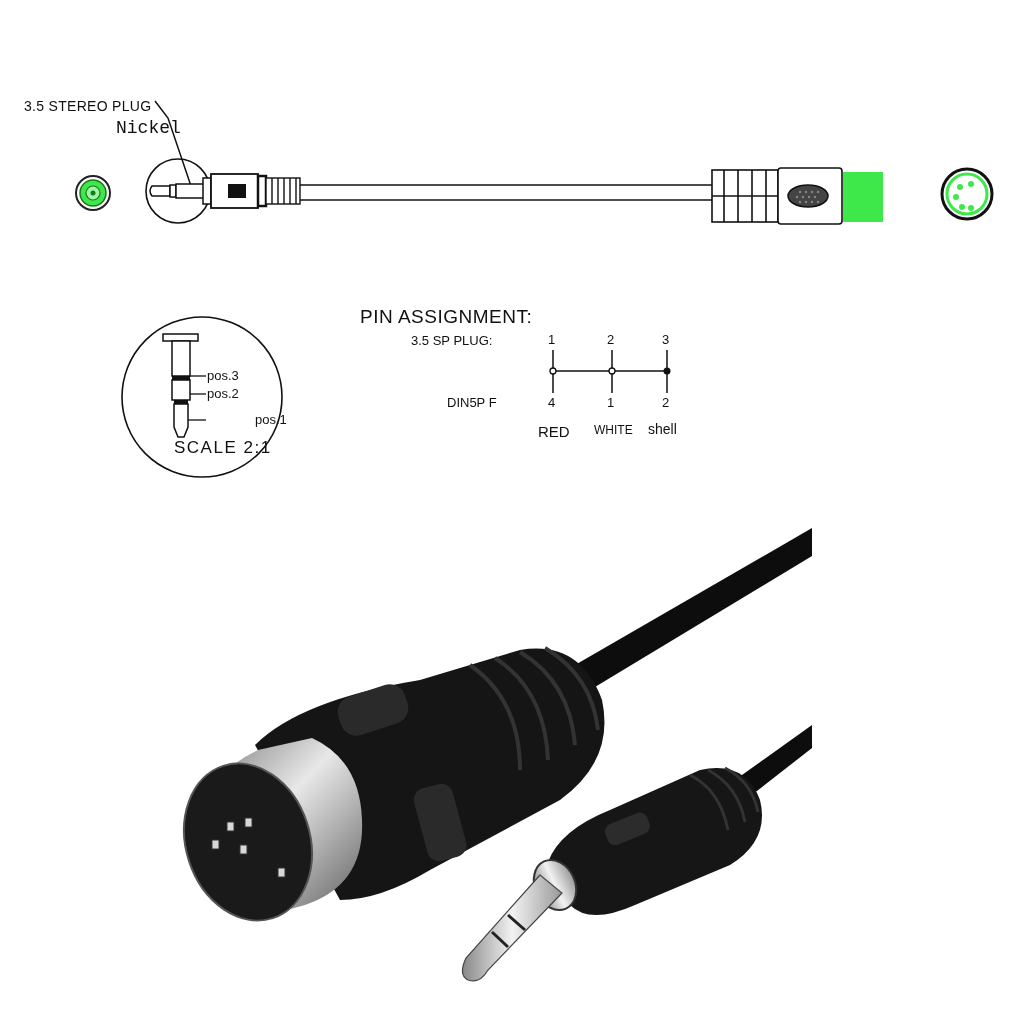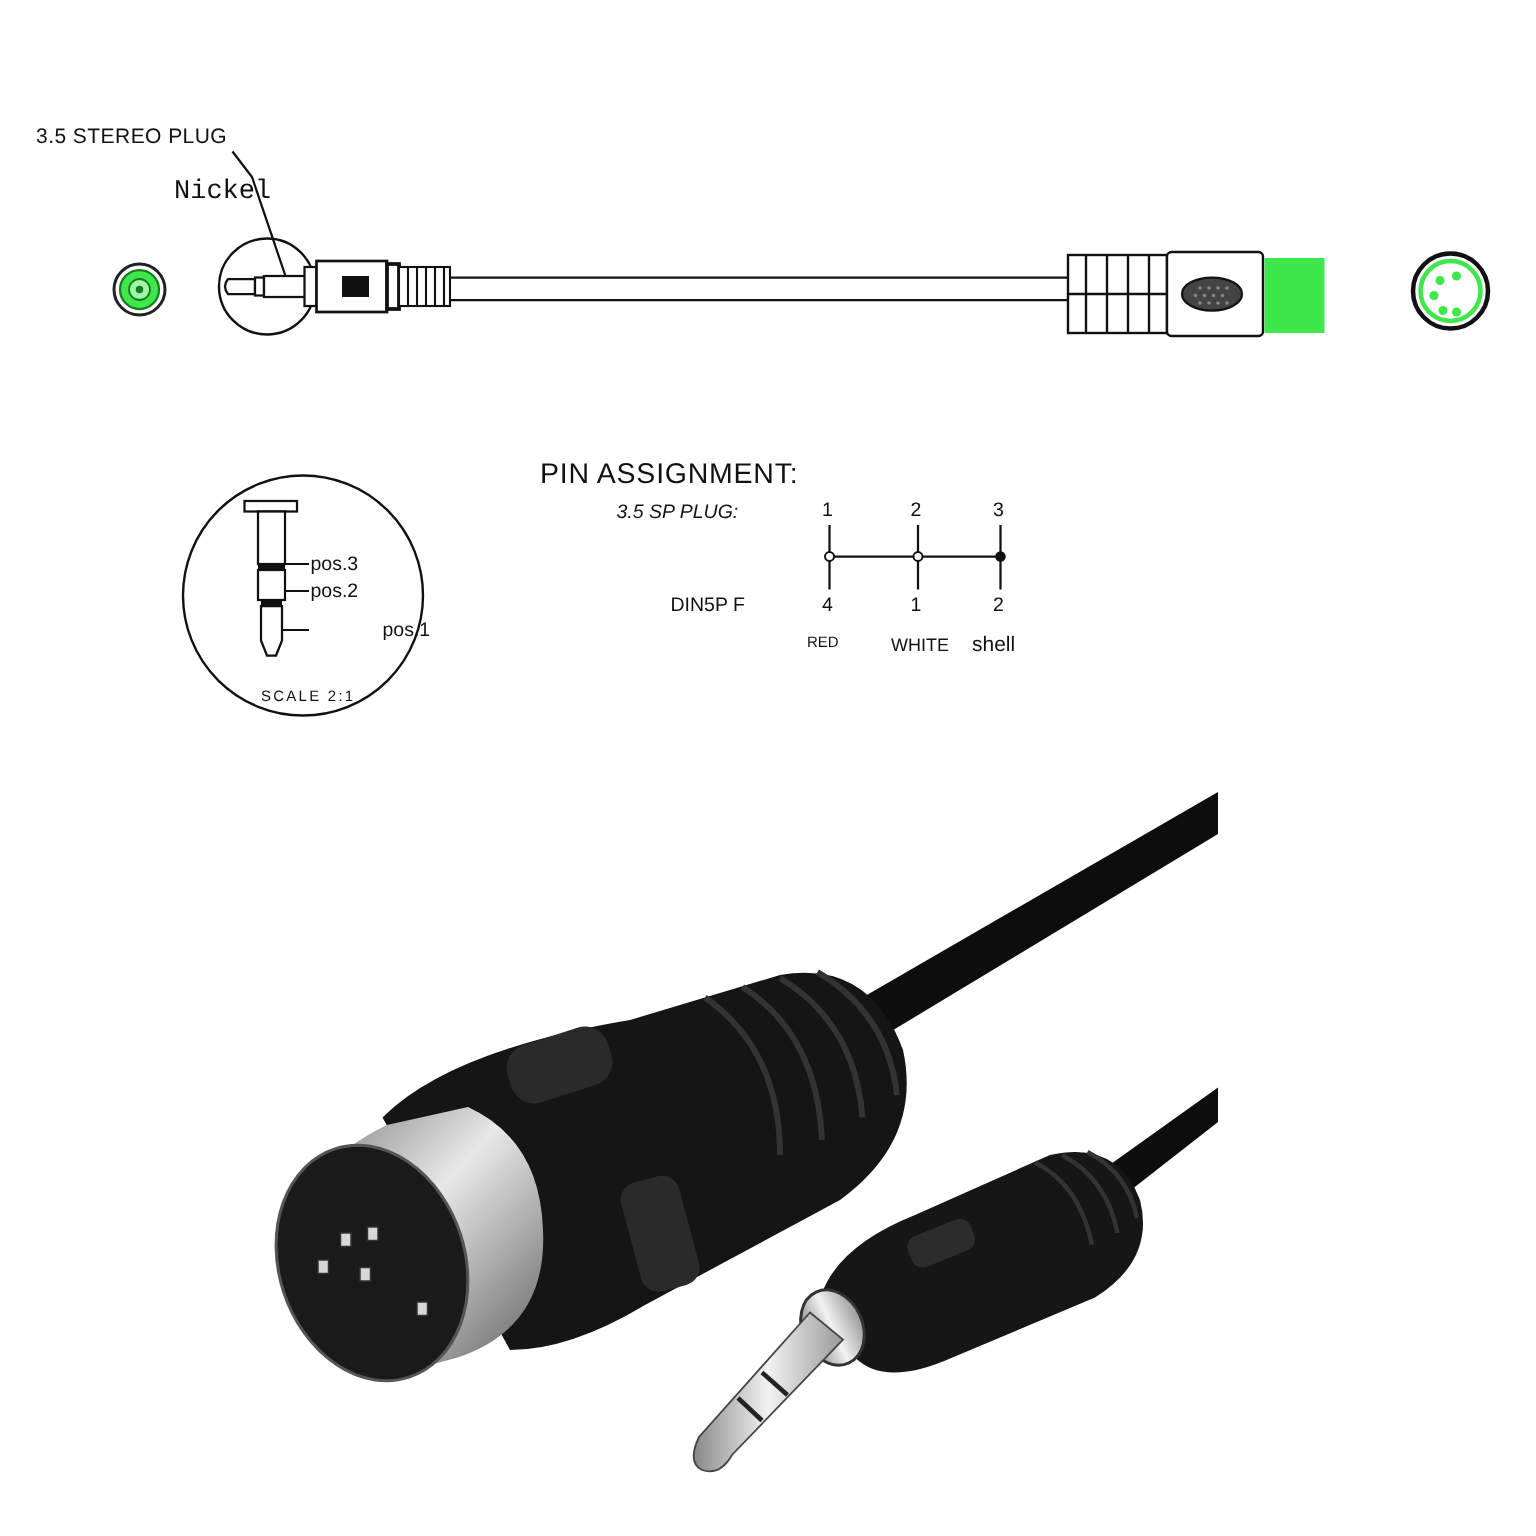--- a/index.html
+++ b/index.html
@@ -75,67 +75,67 @@
     <g>
       <circle cx="967" cy="194" r="25" fill="#fff" stroke="#111" stroke-width="3"></circle>
       <circle cx="967" cy="194" r="20" fill="#fff" stroke="#3ee84a" stroke-width="3"></circle>
       <circle cx="960" cy="187" r="3" fill="#3ee84a"></circle>
       <circle cx="971" cy="184" r="3" fill="#3ee84a"></circle>
       <circle cx="956" cy="197" r="3" fill="#3ee84a"></circle>
       <circle cx="962" cy="207" r="3" fill="#3ee84a"></circle>
       <circle cx="971" cy="208" r="3" fill="#3ee84a"></circle>
     </g>
   </svg>
-  <div class="abs lbl" style="left:24px;top:82px;font-size:14px;letter-spacing:0.3px;">3.5 STEREO PLUG</div>
+  <div class="abs lbl" style="left:24px;top:98px;font-size:14px;letter-spacing:0.3px;">3.5 STEREO PLUG</div>
   <div class="abs lbl" style="left:116px;top:118px;font-size:18px;font-family:Liberation Mono, monospace;">Nickel</div>
 </div>
 
 <div>
   <svg width="1024" height="520">
     <circle cx="202" cy="397" r="80" fill="#fff" stroke="#111" stroke-width="1.6"></circle>
 
     <rect x="163" y="334" width="35" height="7" fill="#fff" stroke="#111" stroke-width="1.5"></rect>
     <rect x="172" y="341" width="18" height="35" fill="#fff" stroke="#111" stroke-width="1.5"></rect>
     <rect x="172" y="376" width="18" height="4" fill="#111"></rect>
     <rect x="172" y="380" width="18" height="20" fill="#fff" stroke="#111" stroke-width="1.5"></rect>
     <rect x="174" y="400" width="14" height="4" fill="#111"></rect>
     <path d="M174,404 L174,427 L178,437 L184,437 L188,427 L188,404 Z" fill="#fff" stroke="#111" stroke-width="1.5"></path>
     <line x1="190" y1="376" x2="206" y2="376" stroke="#111" stroke-width="1.3"></line>
     <line x1="190" y1="394" x2="206" y2="394" stroke="#111" stroke-width="1.3"></line>
     <line x1="188" y1="420" x2="206" y2="420" stroke="#111" stroke-width="1.3"></line>
   </svg>
   <div class="abs lbl" style="left:207px;top:368px;font-size:13px;">pos.3</div>
   <div class="abs lbl" style="left:207px;top:386px;font-size:13px;text-align:center;">pos.2</div>
   <div class="abs lbl" style="left:207px;top:412px;font-size:13px;margin-left:48px;">pos.1</div>
-  <div class="abs lbl" style="left:174px;top:459px;font-size:10px;letter-spacing:1.5px;text-align:center;">SCALE 2:1</div>
+  <div class="abs lbl" style="left:174px;top:438px;font-size:17px;letter-spacing:1.5px;text-align:center;">SCALE 2:1</div>
 </div>
 
 <div>
   <svg width="1024" height="460">
     <line x1="553" y1="350" x2="553" y2="393" stroke="#111" stroke-width="1.5"></line>
     <line x1="612" y1="350" x2="612" y2="393" stroke="#111" stroke-width="1.5"></line>
     <line x1="667" y1="350" x2="667" y2="393" stroke="#111" stroke-width="1.5"></line>
     <line x1="553" y1="371" x2="667" y2="371" stroke="#111" stroke-width="1.5"></line>
     <circle cx="553" cy="371" r="3" fill="#fff" stroke="#111" stroke-width="1.3"></circle>
     <circle cx="612" cy="371" r="3" fill="#fff" stroke="#111" stroke-width="1.3"></circle>
     <circle cx="667" cy="371" r="3.5" fill="#111"></circle>
   </svg>
   <div class="abs lbl" style="left:360px;top:306px;font-size:19px;letter-spacing:0.5px;">PIN ASSIGNMENT:</div>
-  <div class="abs lbl" style="left:411px;top:333px;font-size:13px;font-style:italic;">3.5 SP PLUG:</div>
+  <div class="abs lbl" style="left:411px;top:333px;font-size:13px;">3.5 SP PLUG:</div>
   <div class="abs lbl" style="left:431px;top:395px;font-size:13px;margin-left:16px;">DIN5P F</div>
 
   <div class="abs lbl" style="left:548px;top:332px;font-size:13px;">1</div>
   <div class="abs lbl" style="left:607px;top:332px;font-size:13px;">2</div>
   <div class="abs lbl" style="left:662px;top:332px;font-size:13px;">3</div>
 
   <div class="abs lbl" style="left:548px;top:395px;font-size:13px;">4</div>
   <div class="abs lbl" style="left:607px;top:395px;font-size:13px;">1</div>
   <div class="abs lbl" style="left:662px;top:395px;font-size:13px;">2</div>
 
-  <div class="abs lbl" style="left:538px;top:423px;font-size:10px;">RED</div>
+  <div class="abs lbl" style="left:538px;top:423px;font-size:15px;">RED</div>
   <div class="abs lbl" style="left:594px;top:423px;font-size:12px;">WHITE</div>
   <div class="abs lbl" style="left:648px;top:421px;font-size:14px;">shell</div>
 </div>
 
 <div>
   <svg width="1024" height="1024">
     <defs>
       <linearGradient id="metal" x1="0" y1="0" x2="1" y2="1">
         <stop offset="0" stop-color="#6e6e6e"></stop>
         <stop offset="0.45" stop-color="#e8e8e8"></stop>

